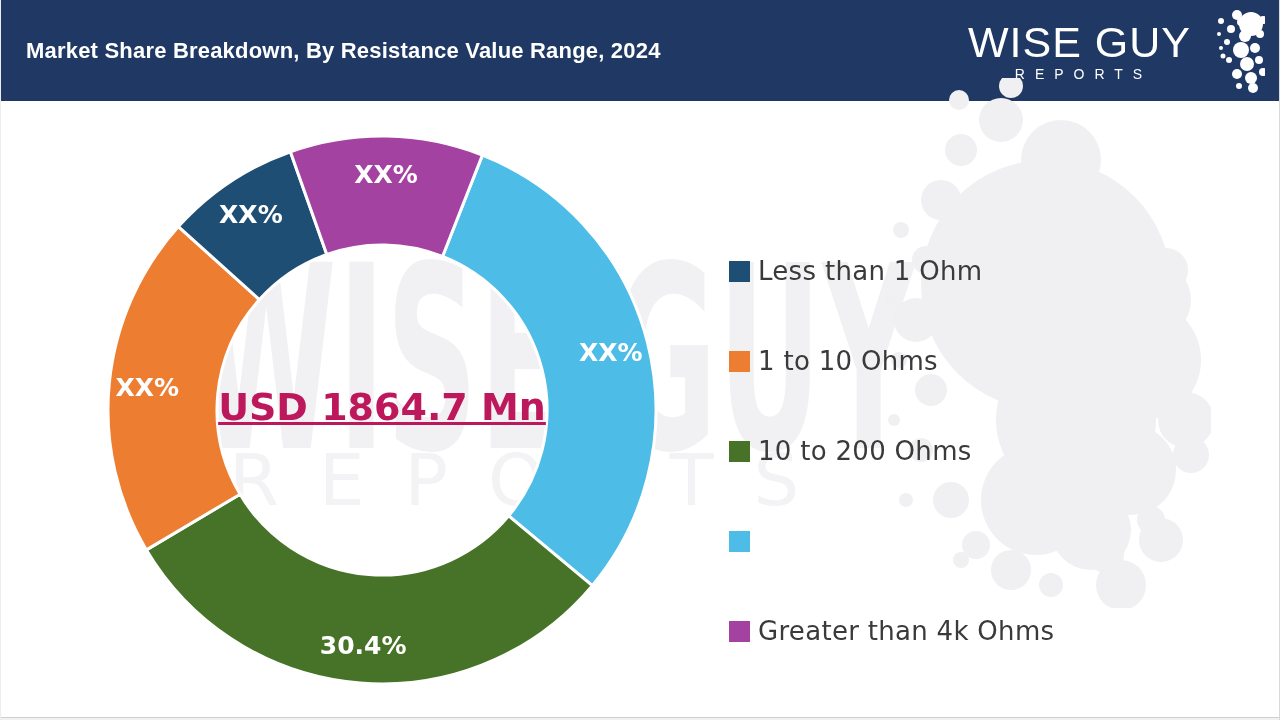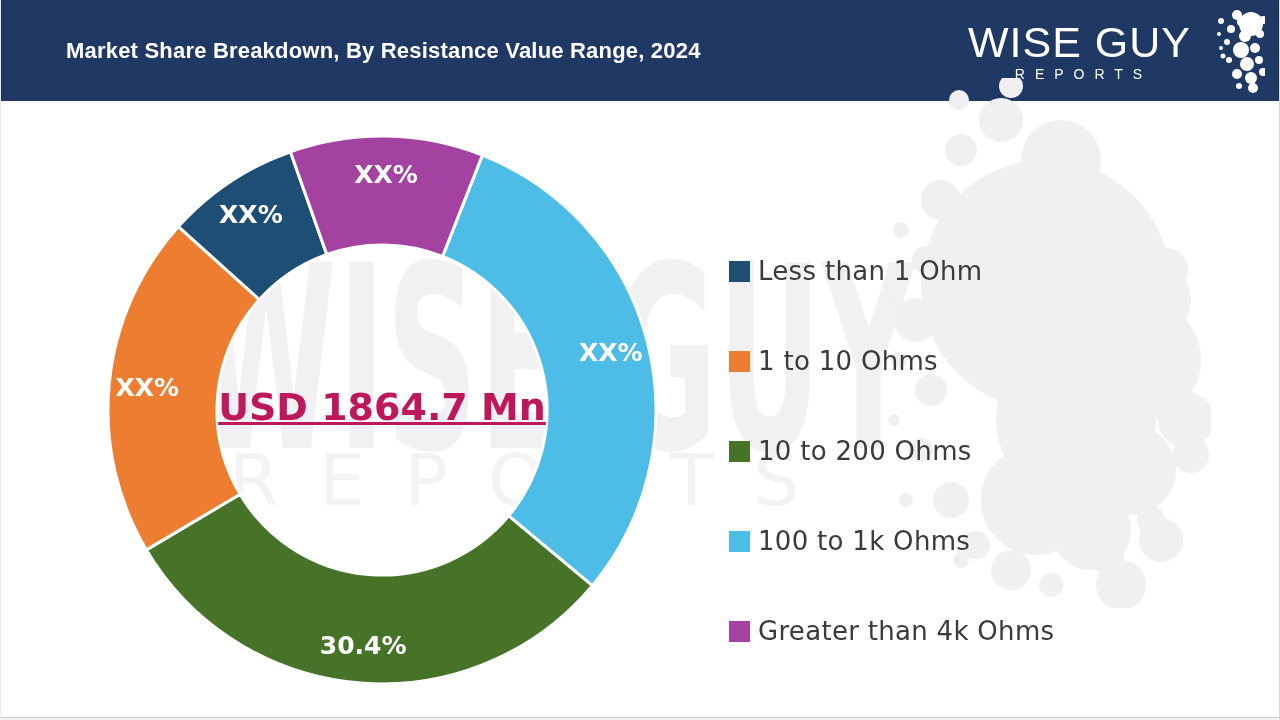--- a/index.html
+++ b/index.html
@@ -58,21 +58,21 @@
   .bottom-strip {
     position:absolute; left:0; bottom:0; width:100%; height:3px;
     background:#f1f1f1; border-top:1px solid #cfcfcf; z-index:3;
   }
 </style>
 </head>
 <body>
 
 <div class="page">
 
-  <div class="header" style="background: rgb(31, 56, 100); padding-left: 40px;">
+  <div class="header" style="background: rgb(31, 56, 100);">
     <div class="title">Market Share Breakdown, By Resistance Value Range, 2024</div>
     <div class="logo">
       <div class="logo-text">
         <span class="logo-name">WISE GUY</span>
         <span class="logo-tag">REPORTS</span>
       </div>
       <svg class="logo-face" id="logoFace" width="72" height="86" viewBox="0 0 72 86">
           <circle cx="58" cy="16" r="12" fill="#ffffff"></circle>
           <circle cx="44" cy="7" r="5" fill="#ffffff"></circle>
           <circle cx="52" cy="28" r="6" fill="#ffffff"></circle>
@@ -161,21 +161,20 @@
     <div class="legend-item">
       <span class="swatch" style="background: rgb(237, 125, 49);"></span>
       <span class="legend-label">1 to 10 Ohms</span>
     </div>
     <div class="legend-item">
       <span class="swatch" style="background: rgb(70, 115, 39);"></span>
       <span class="legend-label">10 to 200 Ohms</span>
     </div>
     <div class="legend-item">
       <span class="swatch" style="background: rgb(77, 188, 230);"></span>
-      <span class="legend-label">100 to 1k Ohms</span>
     </div>
     <div class="legend-item">
       <span class="swatch" style="background: rgb(163, 66, 160);"></span>
       <span class="legend-label">Greater than 4k Ohms</span>
     </div>
   </div>
 
   <div class="bottom-strip"></div>
 </div>
 

